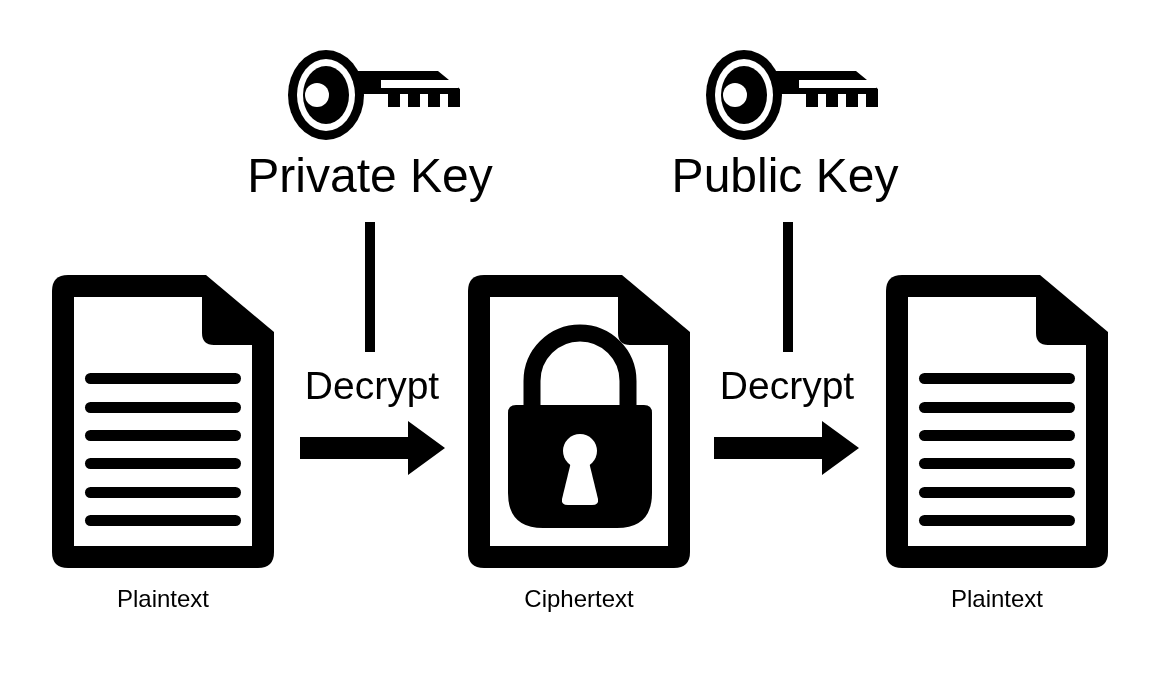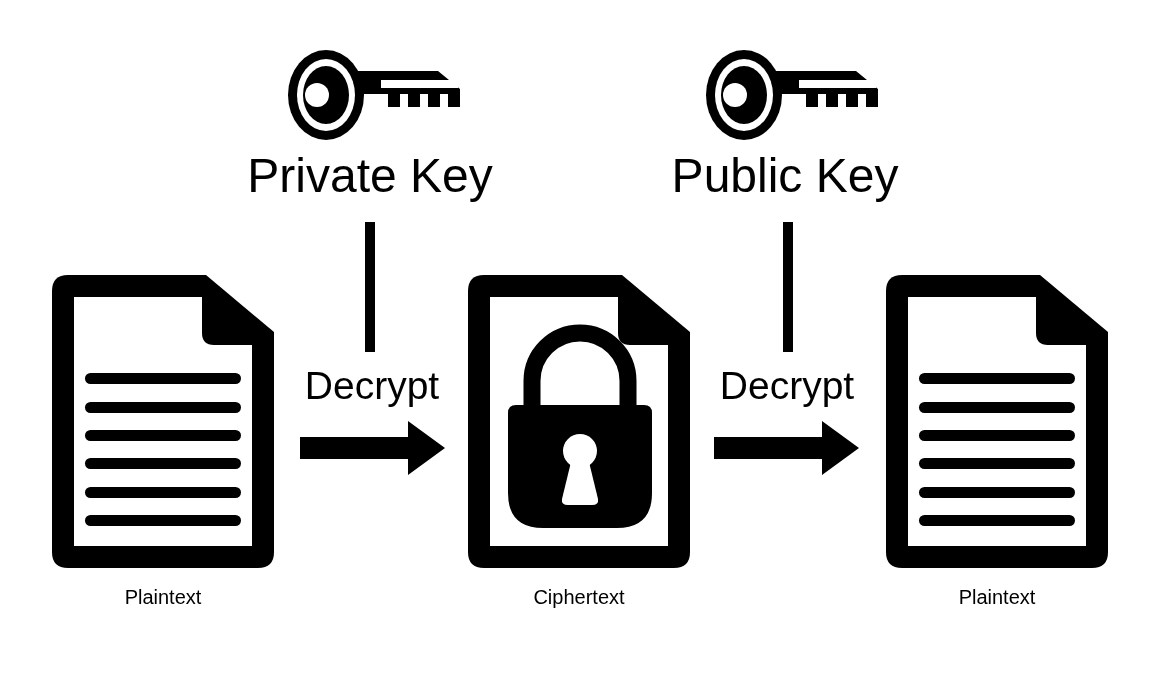--- a/index.html
+++ b/index.html
@@ -18,21 +18,21 @@
   }
   .abs { position: absolute; }
   .label {
     color: #000000;
     text-align: center;
     line-height: 1;
     white-space: nowrap;
   }
   .key-label   { font-size: 48px; }
   .op-label    { font-size: 39px; }
-  .doc-label   { font-size: 20px; }
+  .doc-label   { font-size: 24px; }
   .connector {
     width: 10px;
     height: 130px;
     background: #000000;
   }
   svg { display: block; }
 </style>
 </head>
 <body>
 

